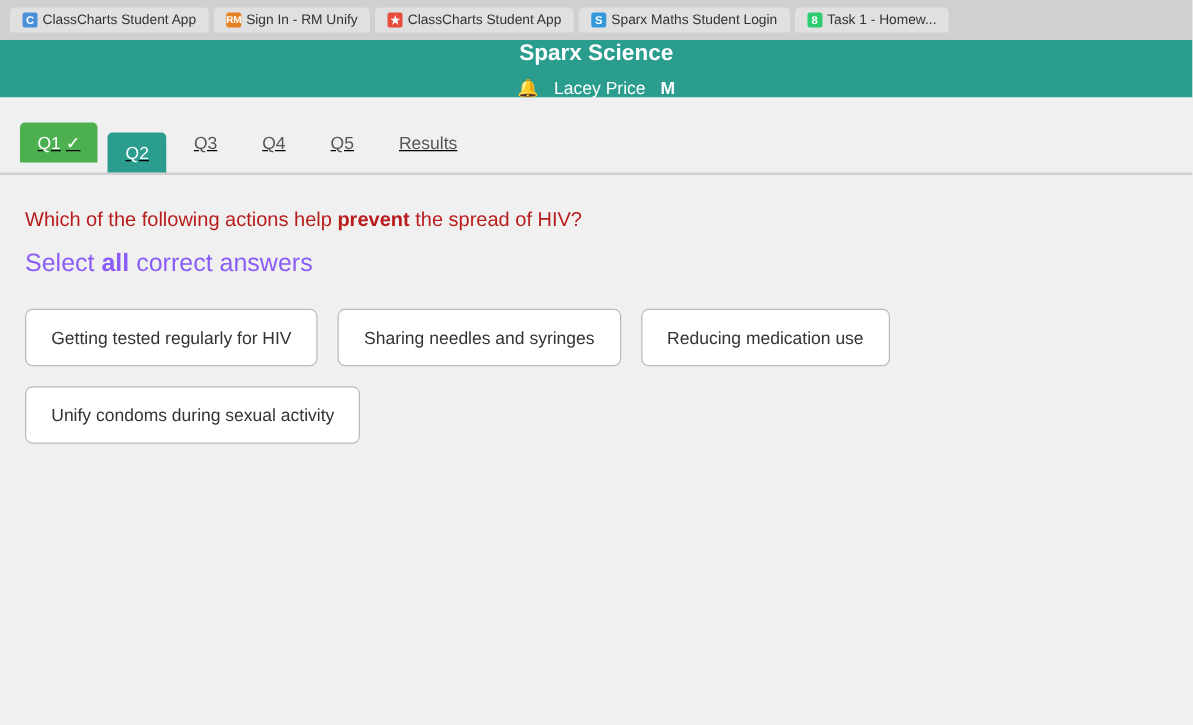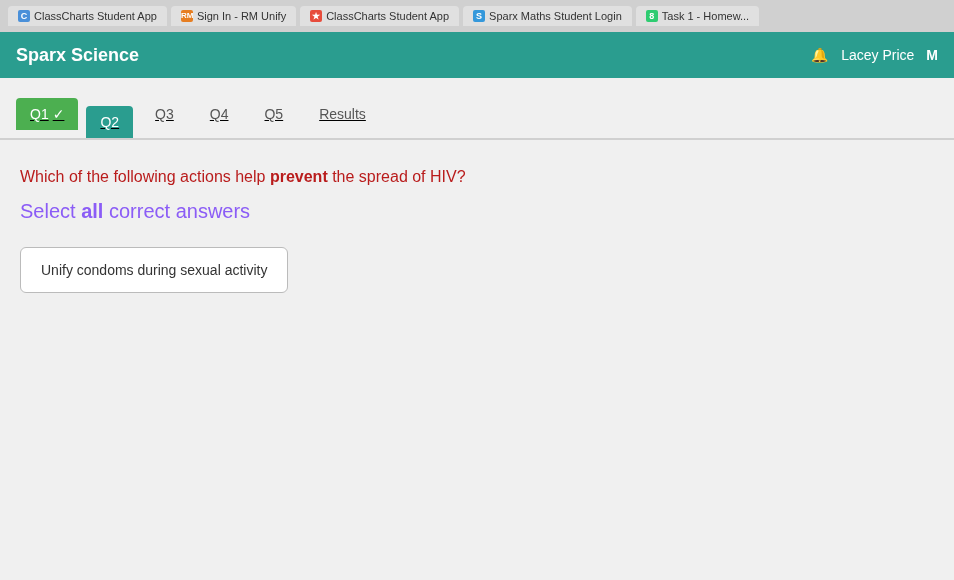--- a/index.html
+++ b/index.html
@@ -46,20 +46,21 @@
     }
 
     
     .app-header {
       background: #2a9d8f;
       height: 46px;
       display: flex;
       align-items: center;
       padding: 0 16px;
       justify-content: space-between;
+      flex-direction: column;
     }
     .app-title {
       color: white;
       font-size: 18px;
       font-weight: bold;
     }
     .header-right {
       display: flex;
       align-items: center;
       gap: 12px;
@@ -201,20 +202,31 @@
 <div class="main-content">
 
   <p class="question-text">
     <span>Which of the following actions help </span><strong>prevent</strong><span> the spread of HIV?</span>
   </p>
 
   <p class="select-all-text">
     <span>Select </span><strong>all</strong><span> correct answers</span>
   </p>
 
-
   <div class="answers-row">
     <button class="answer-btn">
+      <span>Getting tested regularly for HIV</span>
+    </button>
+    <button class="answer-btn">
+      <span>Sharing needles and syringes</span>
+    </button>
+    <button class="answer-btn">
+      <span>Reducing medication use</span>
+    </button>
+  </div>
+
+  <div class="answers-row">
+    <button class="answer-btn">
       <span>Unify condoms during sexual activity</span>
     </button>
   </div>
 
 </div>
 
 </body></html>

